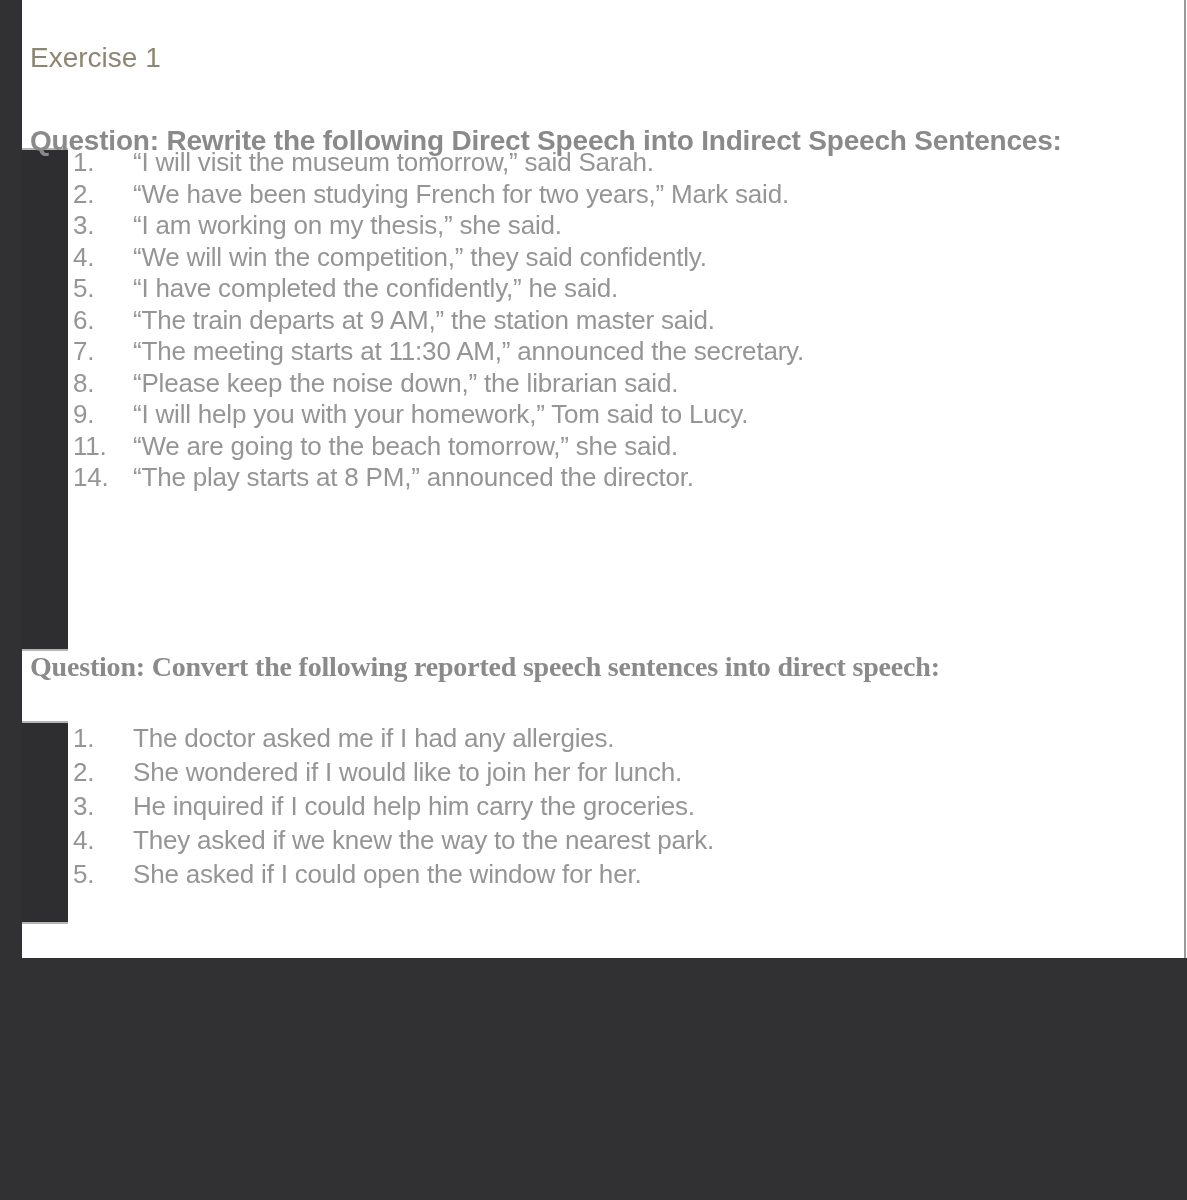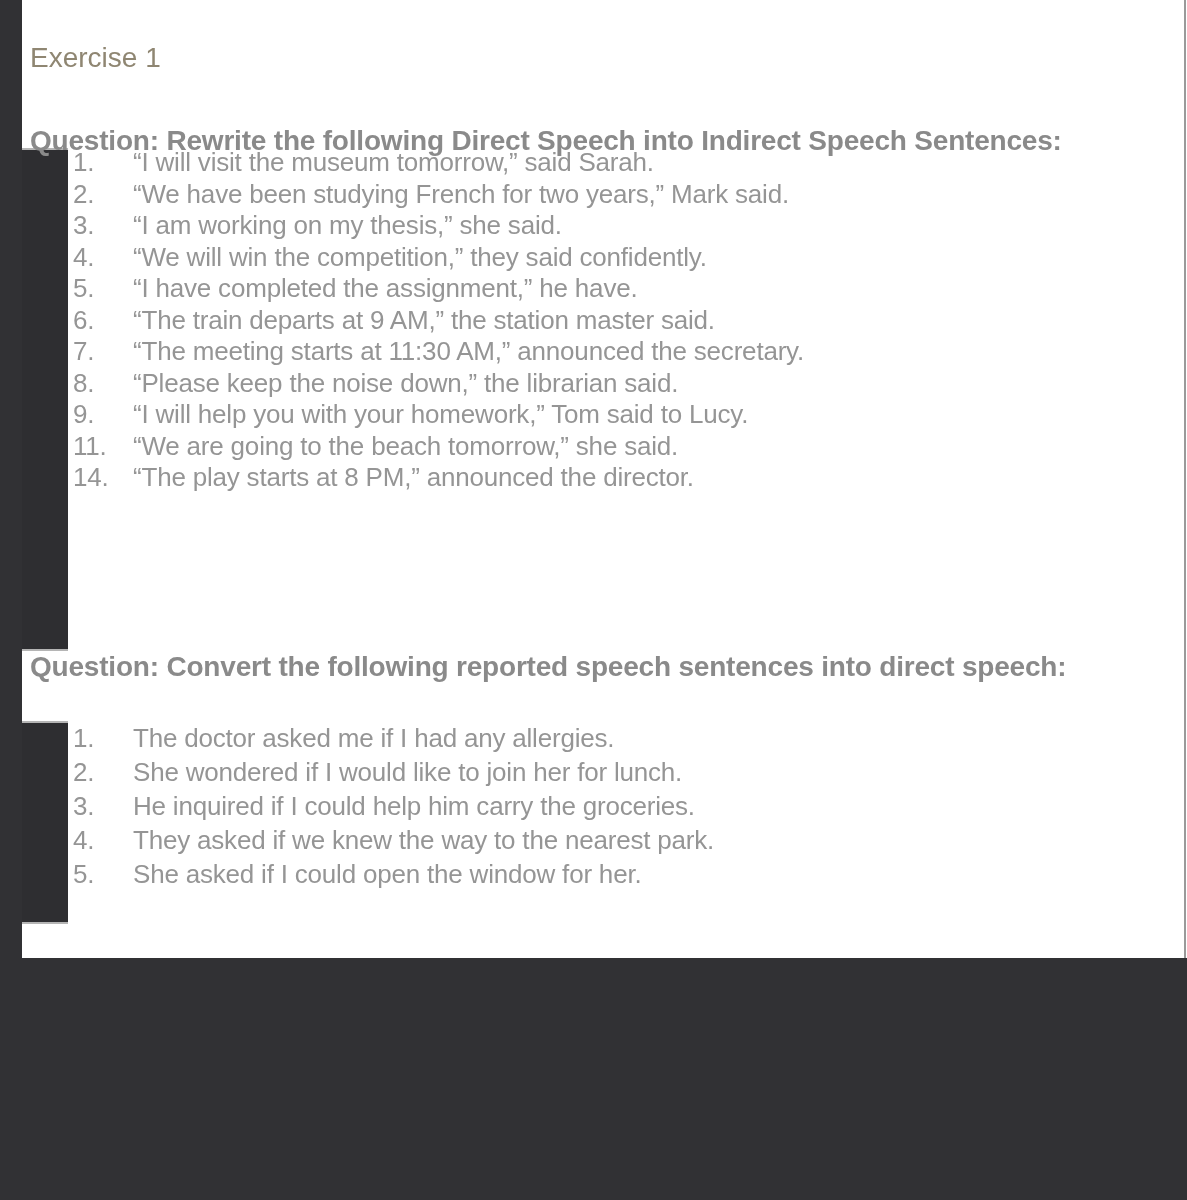--- a/index.html
+++ b/index.html
@@ -55,21 +55,21 @@
     position: absolute;
     left: 30px;
     font-size: 28px;
     line-height: 34px;
     font-weight: 700;
     color: #8a8a8a;
     white-space: nowrap;
     letter-spacing: -0.2px;
   }
   .q1 { top: 78px; margin-top: 46px; }
-  .q2 { top: 650px; }
+  .q2 { top: 650px; font-family: Liberation Serif, serif; }
   .num-list {
     position: absolute;
     left: 73px;
     width: 1090px;
     color: #959595;
     font-size: 26px;
     letter-spacing: -0.2px;
   }
   .list-1 { top: 147px; }
   .list-2 { top: 721px; }
@@ -115,21 +115,21 @@
         <span class="txt">“I am working on my thesis,” she said.</span>
       </div>
 
       <div class="list-row">
         <span class="num">4.</span>
         <span class="txt">“We will win the competition,” they said confidently.</span>
       </div>
 
       <div class="list-row">
         <span class="num">5.</span>
-        <span class="txt">“I have completed the assignment,” he have.</span>
+        <span class="txt">“I have completed the confidently,” he said.</span>
       </div>
 
       <div class="list-row">
         <span class="num">6.</span>
         <span class="txt">“The train departs at 9 AM,” the station master said.</span>
       </div>
 
       <div class="list-row">
         <span class="num">7.</span>
         <span class="txt">“The meeting starts at 11:30 AM,” announced the secretary.</span>

